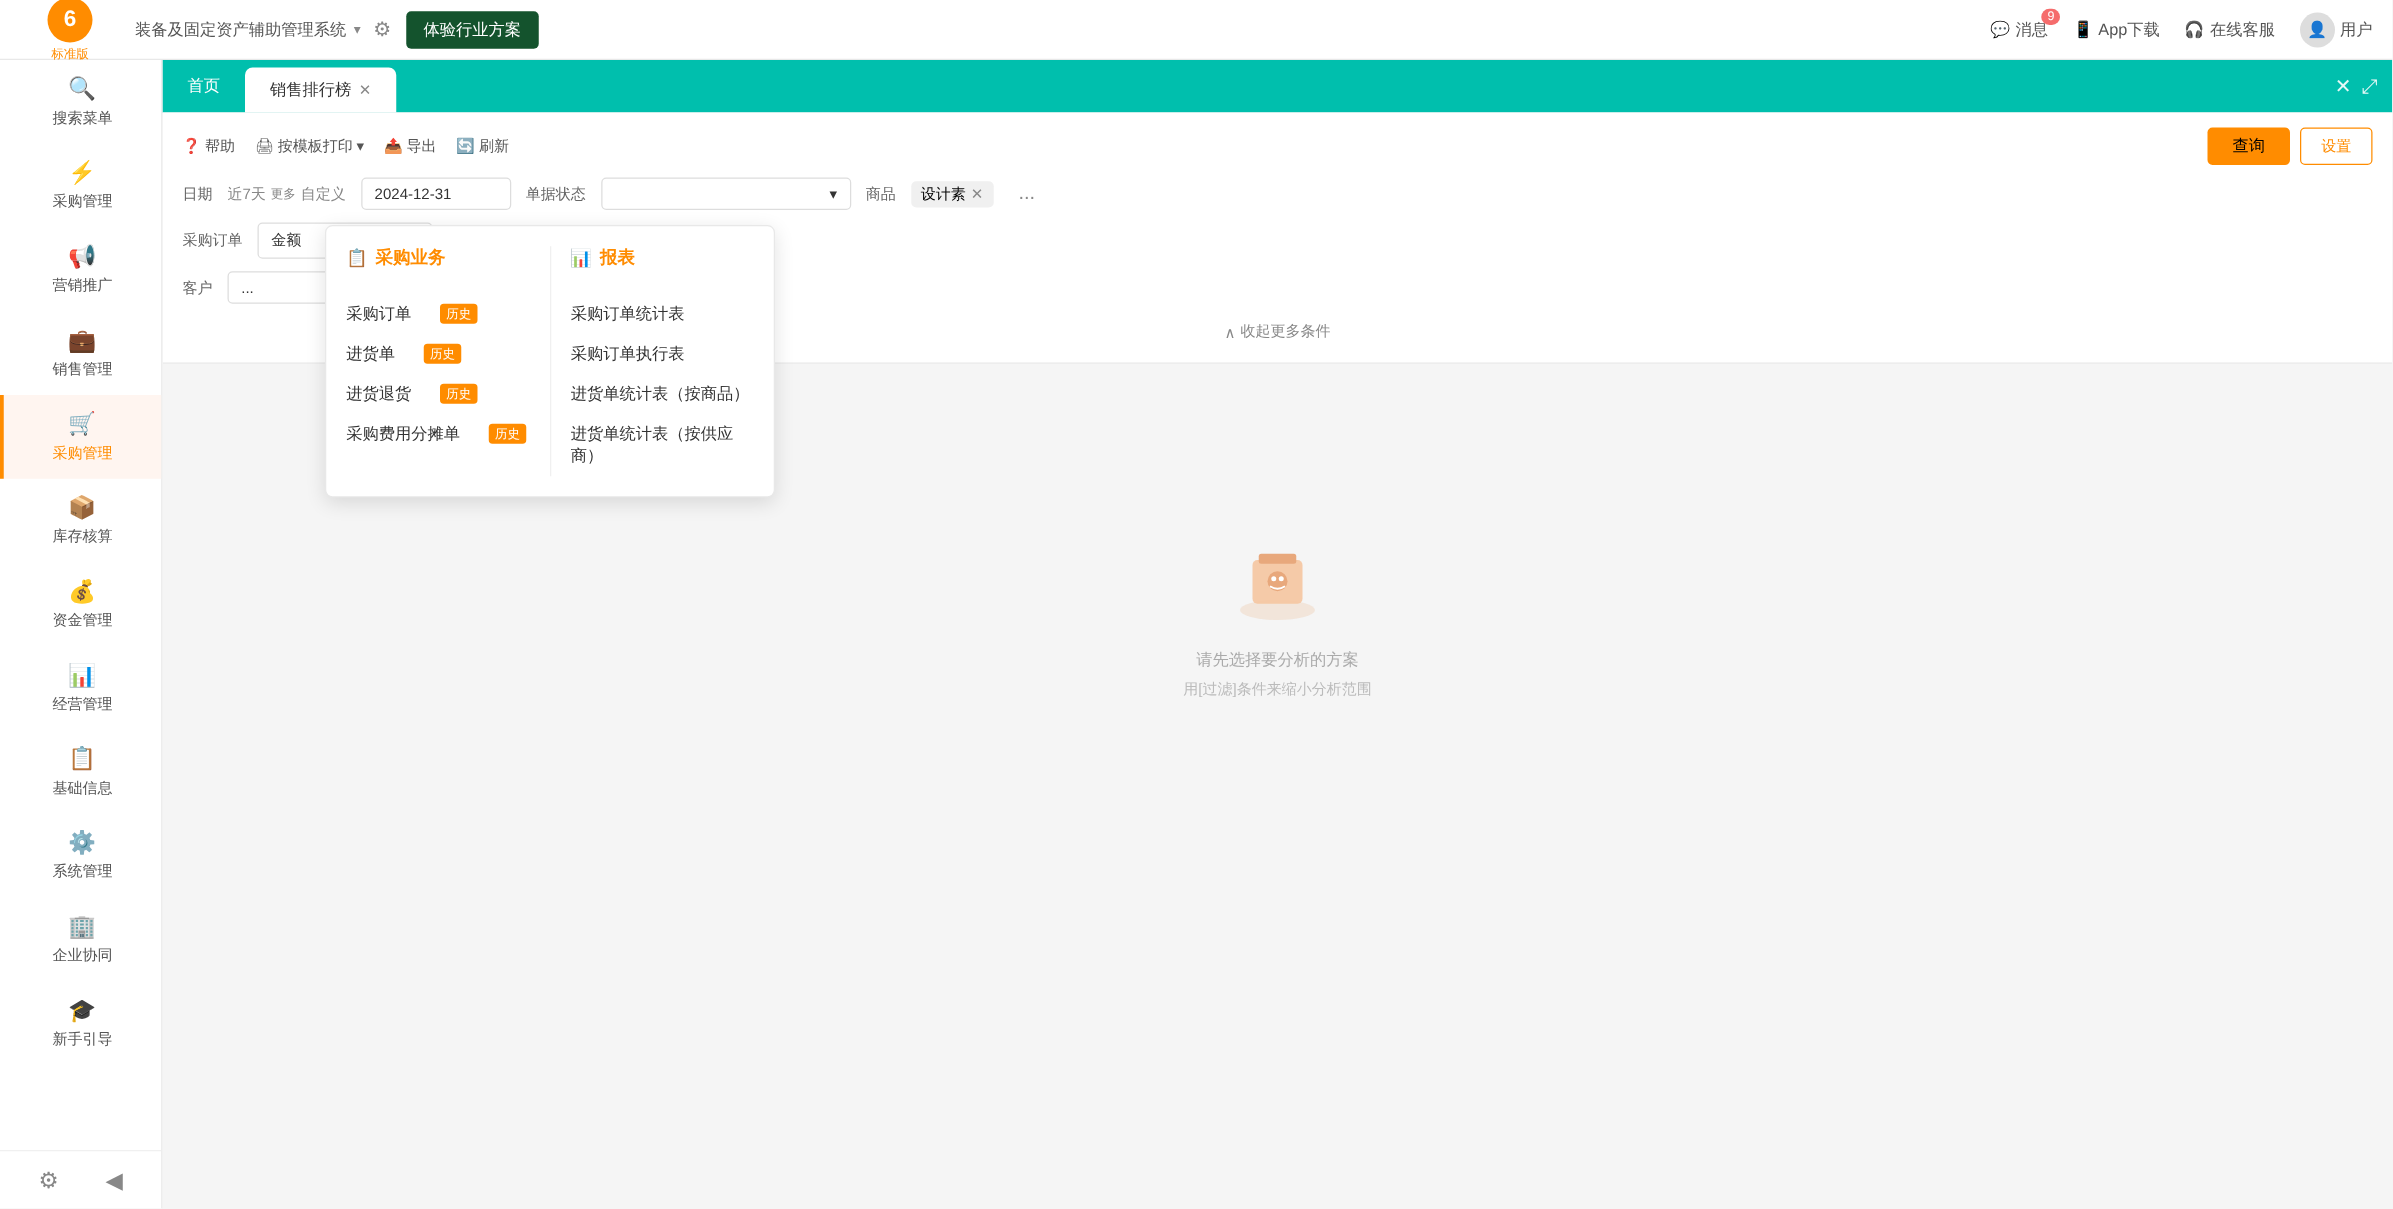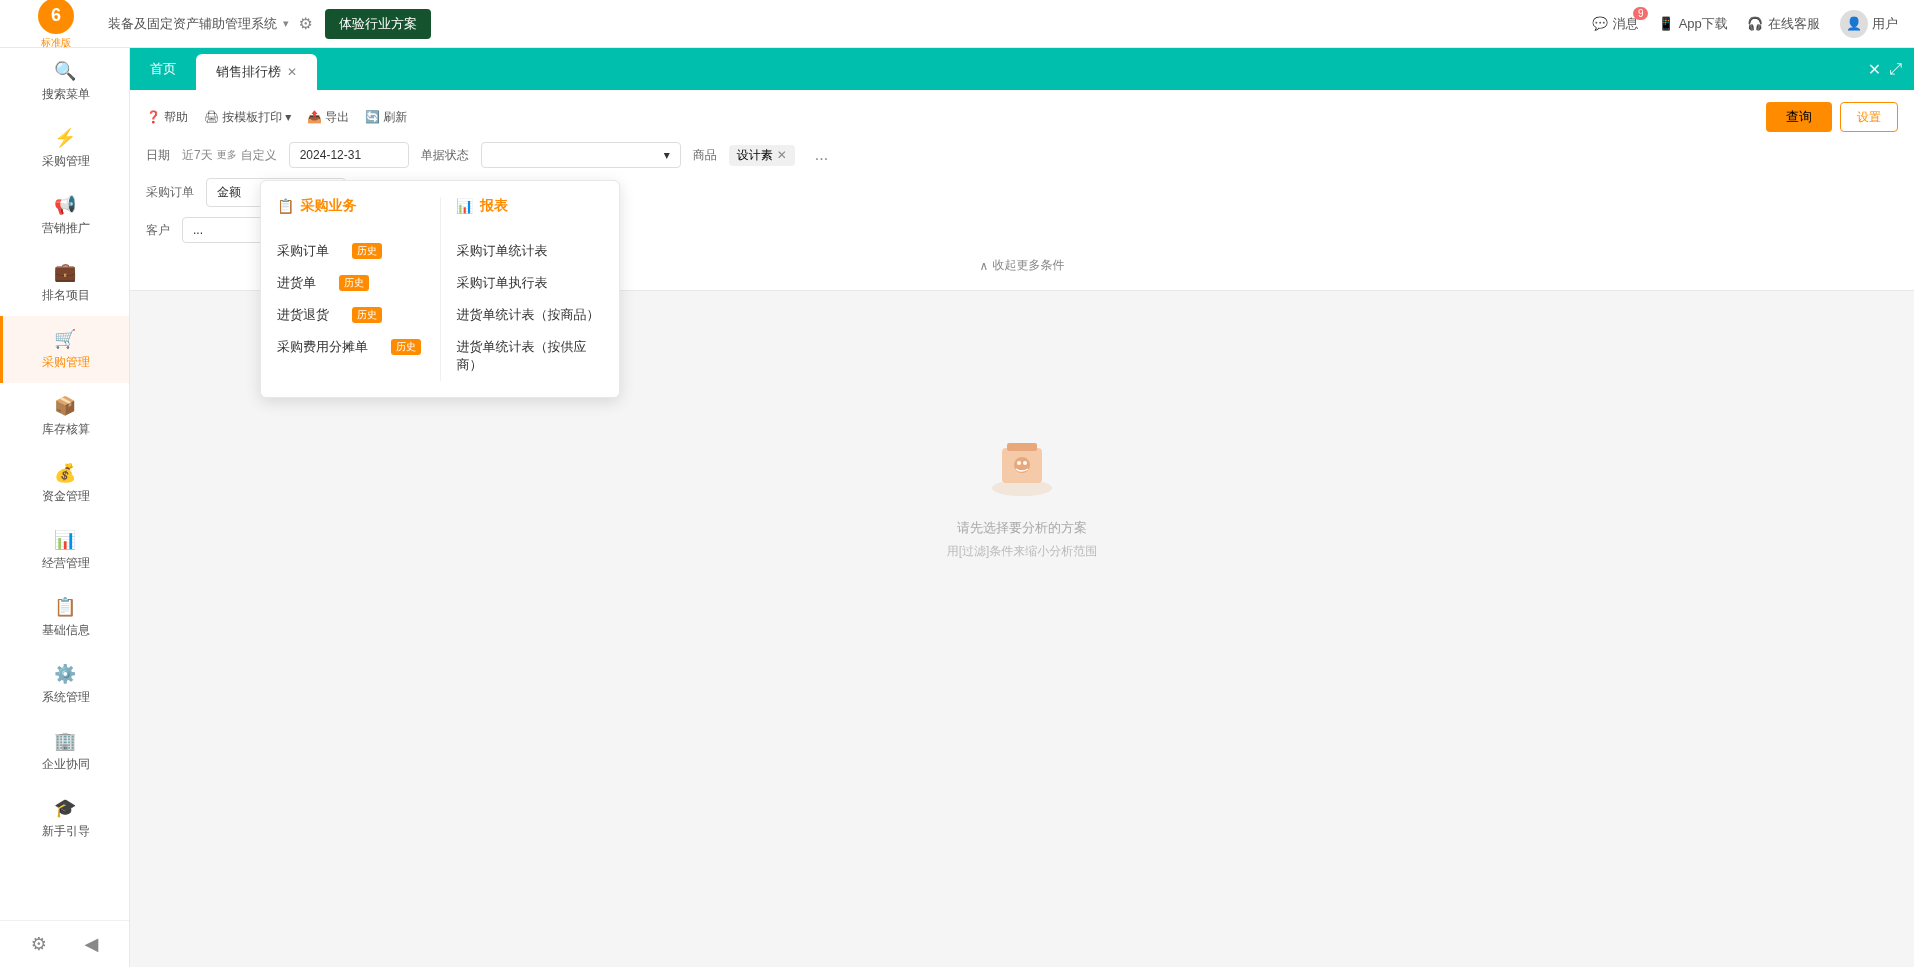--- a/index.html
+++ b/index.html
@@ -121,21 +121,21 @@
       <div class="sidebar-item">
         <span class="sidebar-icon">⚡</span>
         <span>采购管理</span>
       </div>
       <div class="sidebar-item">
         <span class="sidebar-icon">📢</span>
         <span>营销推广</span>
       </div>
       <div class="sidebar-item">
         <span class="sidebar-icon">💼</span>
-        <span>排名项目</span>
+        <span>销售管理</span>
       </div>
       <div class="sidebar-item active">
         <span class="sidebar-icon">🛒</span>
         <span>采购管理</span>
       </div>
       <div class="sidebar-item">
         <span class="sidebar-icon">📦</span>
         <span>库存核算</span>
       </div>
       <div class="sidebar-item">

